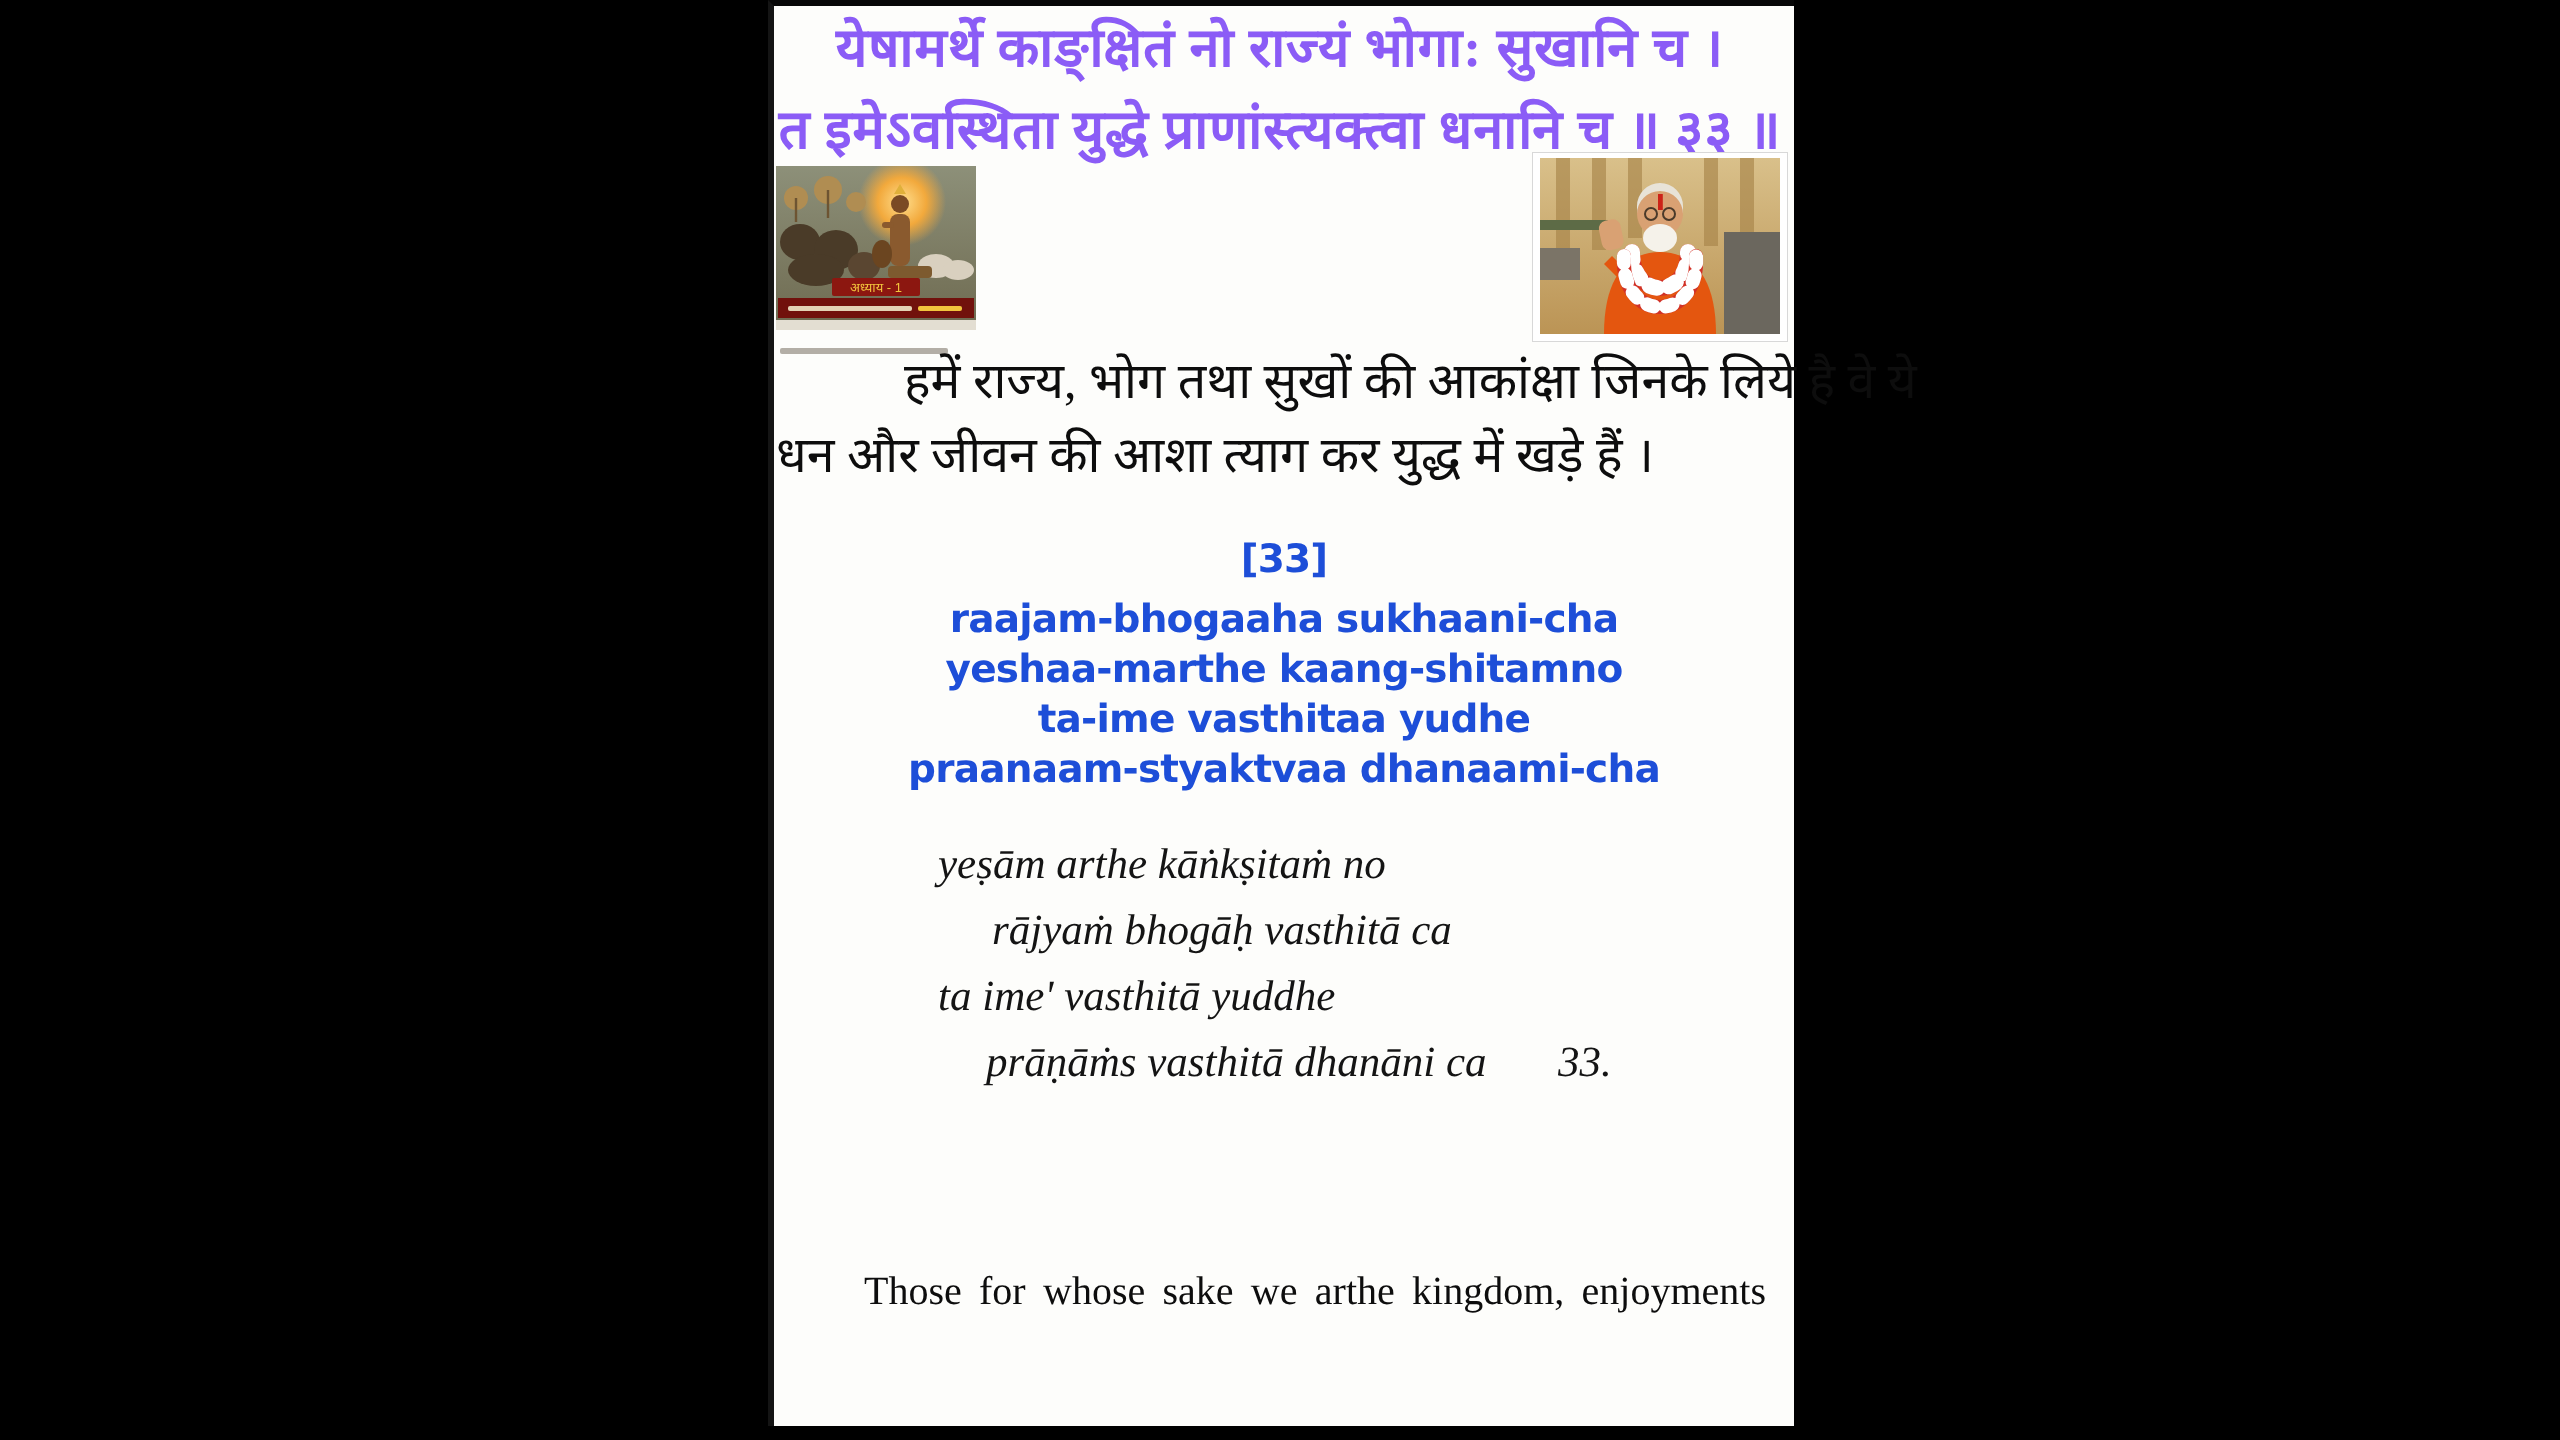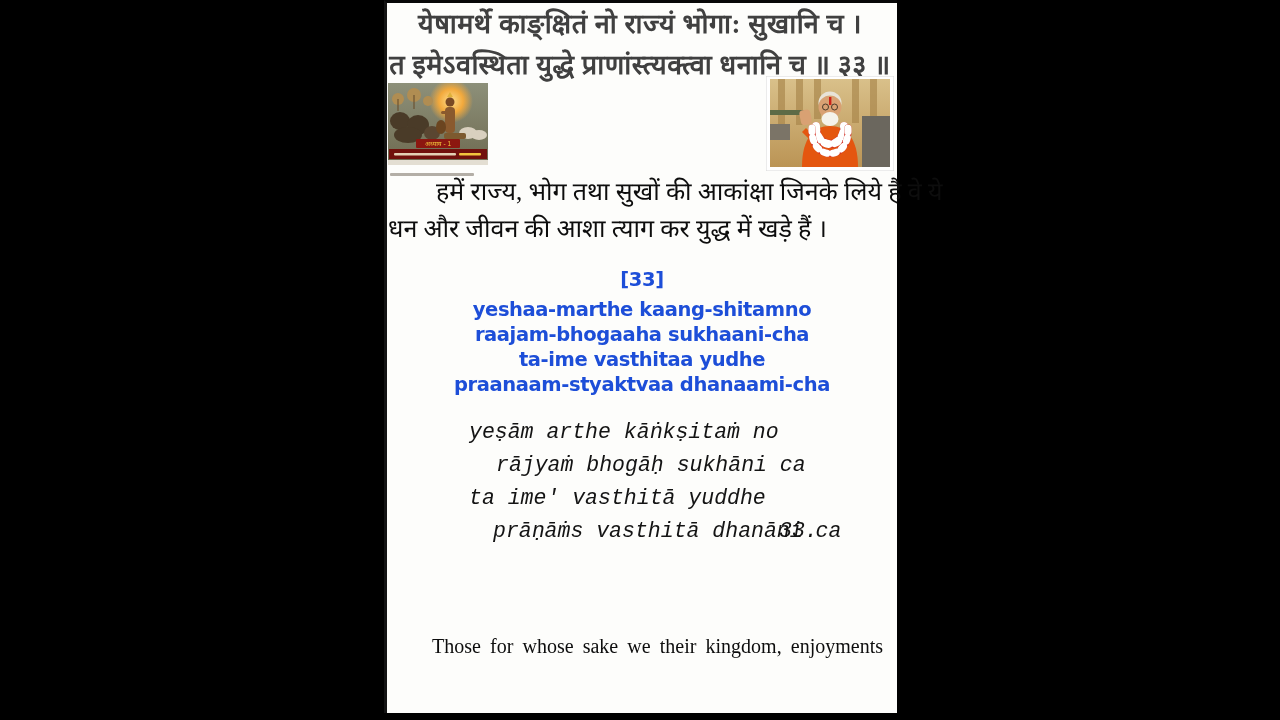--- a/index.html
+++ b/index.html
@@ -14,49 +14,49 @@
 
   .page{
     position:absolute;left:384px;top:0;width:513px;height:713px;
     background:#fdfdfb;box-sizing:border-box;
     border-top:3px solid #070707;border-left:3px solid #141414;
   }
 
   
   .sanskrit{
     position:absolute;top:1px;left:0;right:4px;text-align:center;
-    font-size:27px;line-height:41px;font-weight:600;color:#404040;
+    font-size:27px;line-height:41px;font-weight:600;color:#8b5cf6;
     letter-spacing:.5px;white-space:nowrap;
   }
 
   
   .cover-wrap{position:absolute;left:1px;top:80px;width:100px;}
   .cover-caption{margin-top:4px;margin-left:2px;width:84px;height:3px;background:#b3aea6;border-radius:1px;}
   .photo-wrap{position:absolute;left:379px;top:73px;width:128px;height:95px;}
 
   
   .hindi{
     position:absolute;top:170px;left:1px;right:5px;
     font-size:25px;line-height:37px;color:#0d0d0d;white-space:nowrap;
   }
-  .hindi .l1{padding-left:48px;}
+  .hindi .l1{padding-left:64px;}
 
   
   .translit{
     position:absolute;top:264px;left:0;right:0;text-align:center;
     font-family:"DejaVu Sans","Liberation Sans",sans-serif;
     font-weight:bold;color:#1d4ed8;font-size:19.5px;line-height:25px;
     letter-spacing:-0.4px;
   }
   .translit .vnum{margin-bottom:5px;}
 
   
   .iast{
     position:absolute;top:413px;left:0;right:0;
-    font-family:Liberation Mono, monospace;
+    font-family:Liberation Serif, serif;
     font-style:italic;font-size:21.5px;color:#141414;
   }
   .iast .line{line-height:33px;white-space:nowrap;}
   .iast .m82{margin-left:82px;}
   .iast .m109{margin-left:109px;}
   .iast .m106{margin-left:106px;position:relative;}
   .iast .verse-ref{position:absolute;left:286px;top:0;font-style:italic;}
 
   
   .english{
@@ -184,34 +184,34 @@
       </svg>
     </div>
 
     <div class="hindi">
       <div class="l1">हमें राज्य, भोग तथा सुखों की आकांक्षा जिनके लिये है वे ये</div>
       <div class="l2">धन और जीवन की आशा त्याग कर युद्ध में खड़े हैं ।</div>
     </div>
 
     <div class="translit">
       <div class="vnum">[33]</div>
+      <div>raajam-bhogaaha sukhaani-cha</div>
       <div>yeshaa-marthe kaang-shitamno</div>
-      <div>raajam-bhogaaha sukhaani-cha</div>
       <div>ta-ime vasthitaa yudhe</div>
       <div>praanaam-styaktvaa dhanaami-cha</div>
     </div>
 
     <div class="iast">
       <div class="line m82">yeṣām arthe kāṅkṣitaṁ no</div>
-      <div class="line m109">rājyaṁ bhogāḥ sukhāni ca</div>
+      <div class="line m109">rājyaṁ bhogāḥ vasthitā ca</div>
       <div class="line m82">ta ime' vasthitā yuddhe</div>
       <div class="line m106">
         <span>prāṇāṁs vasthitā dhanāni ca</span>
         <span class="verse-ref">33.</span>
       </div>
     </div>
 
     <div class="english">
-      <div class="jline l1">Those for whose sake we their kingdom, enjoyments</div>
+      <div class="jline l1">Those for whose sake we arthe kingdom, enjoyments</div>
     </div>
 
   </div>
 </div>
 
 </body></html>

